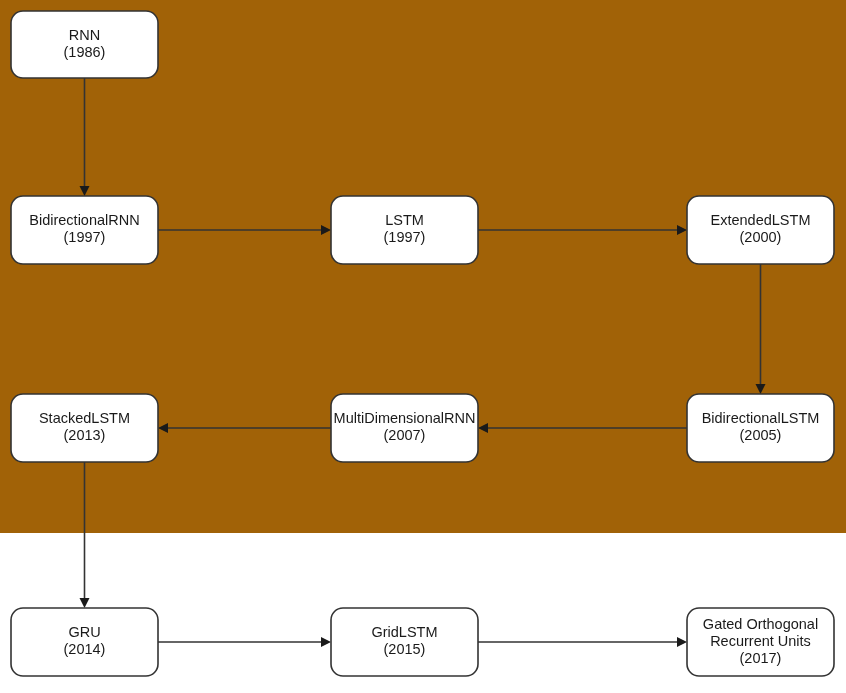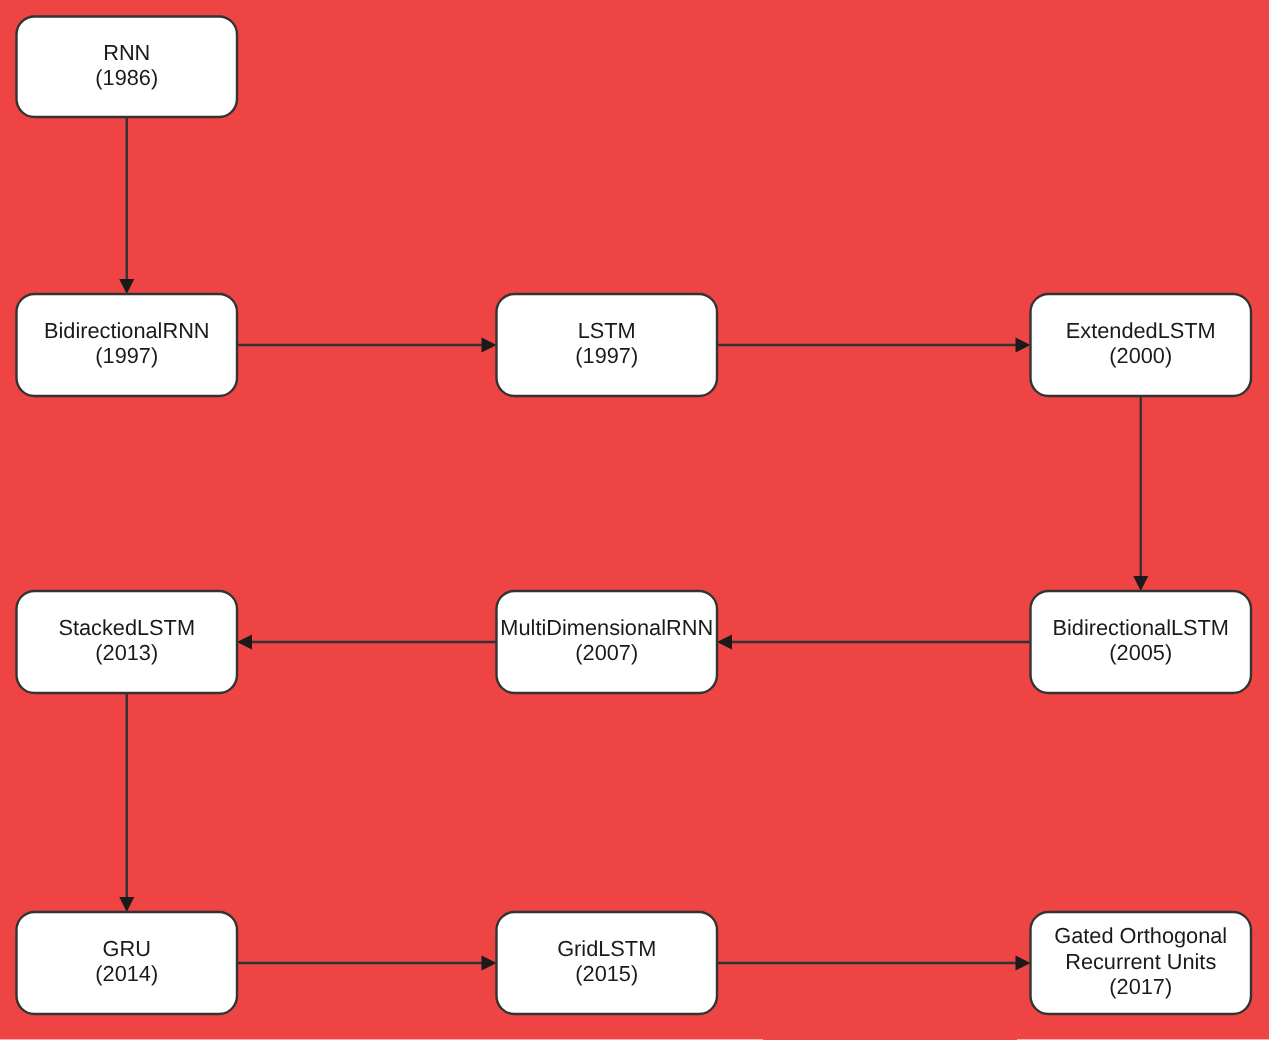--- a/index.html
+++ b/index.html
@@ -9,22 +9,22 @@
   }
   body {
     width: 846px;
     height: 693px;
     font-family: "Liberation Sans", sans-serif;
     overflow: hidden;
   }
   #diagram-root {
     position: relative;
     width: 846px;
-    height: 693px;
-    background: #ef4444;
+    height: 533px;
+    background: #a16207;
   }
   svg#flowchart {
     display: block;
     width: 846px;
     height: 693px;
   }
   .node-box {
     fill: #ffffff;
     stroke: #333333;
     stroke-width: 1.6;

